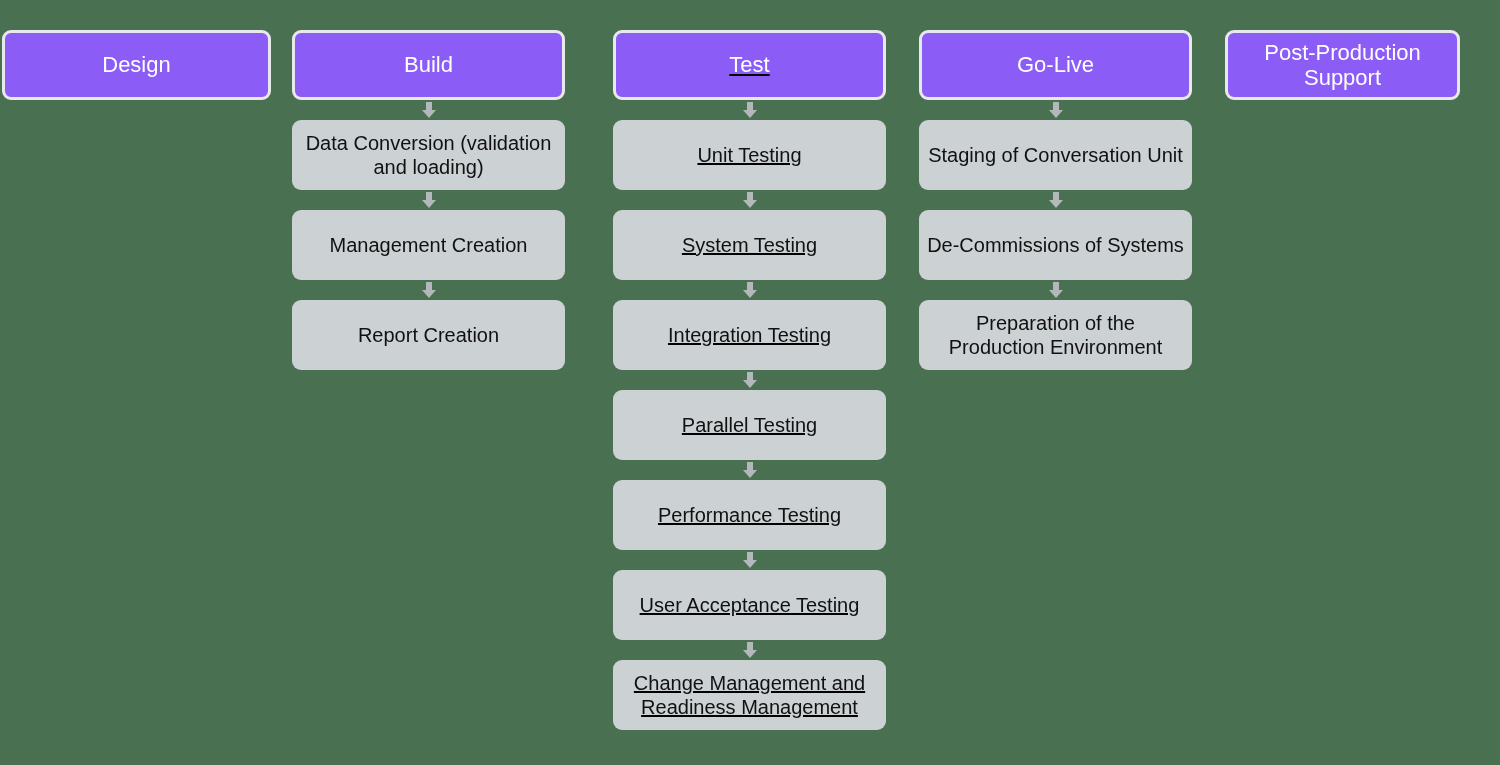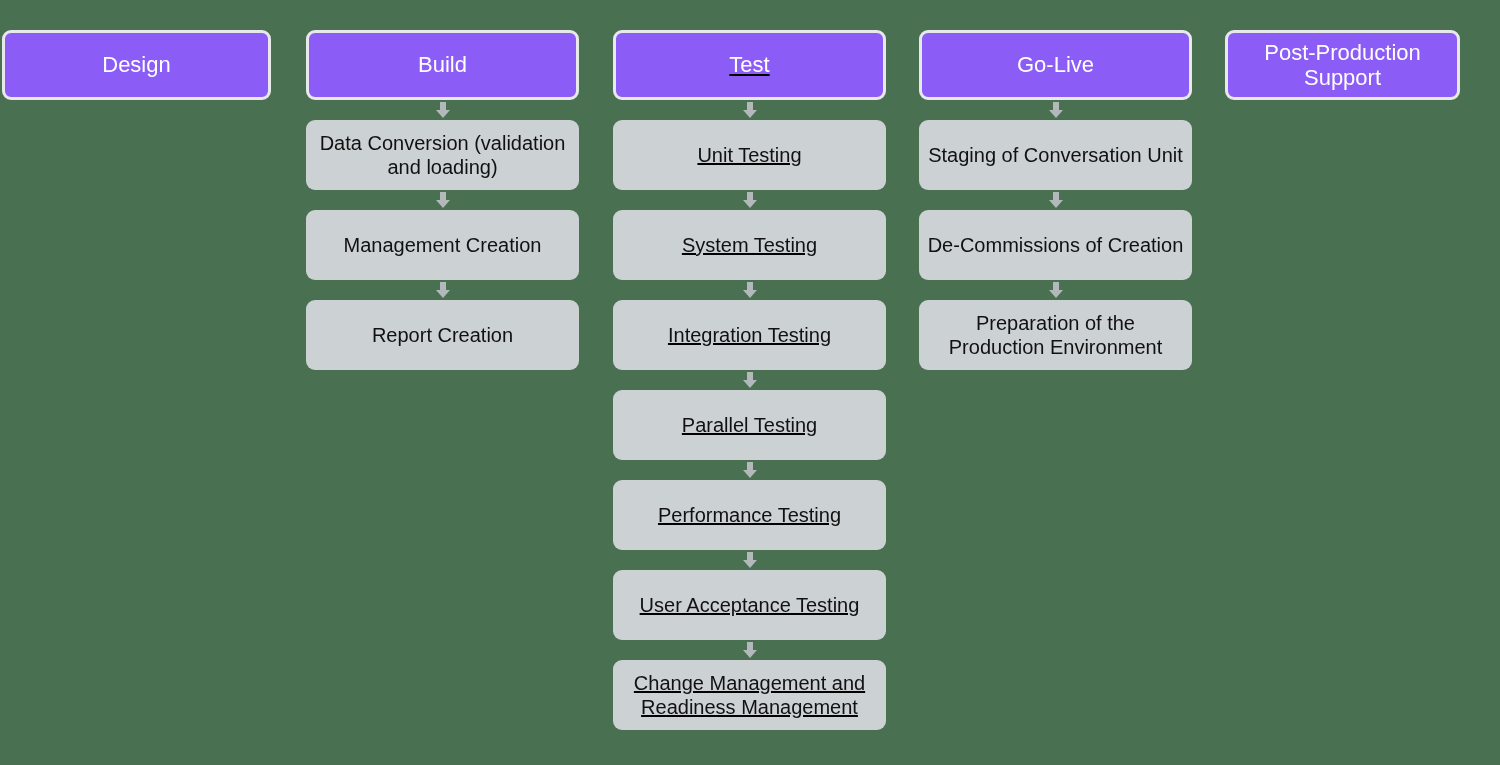--- a/index.html
+++ b/index.html
@@ -79,21 +79,21 @@
   }
 </style>
 </head>
 <body>
 
 <div id="diagram">
     <div class="column" style="left: 2px; width: 269px;">
       <div class="phase-header">Design</div>
       <div class="steps"></div>
     </div>
-    <div class="column" style="left: 306px; width: 273px;">
+    <div class="column" style="left: 292px; width: 273px;">
       <div class="phase-header">Build</div>
       <div class="steps">
         <div class="connector">
           <svg class="arrow-down" viewBox="0 0 16 16">
             <path d="M5 0 L11 0 L11 8 L15 8 L8 16 L1 8 L5 8 Z" fill="#b3b8ba"></path>
           </svg>
         </div>
         <div class="step-box">Data Conversion (validation and loading)</div>
         <div class="connector">
           <svg class="arrow-down" viewBox="0 0 16 16">
@@ -163,21 +163,21 @@
           <svg class="arrow-down" viewBox="0 0 16 16">
             <path d="M5 0 L11 0 L11 8 L15 8 L8 16 L1 8 L5 8 Z" fill="#b3b8ba"></path>
           </svg>
         </div>
         <div class="step-box">Staging of Conversation Unit</div>
         <div class="connector">
           <svg class="arrow-down" viewBox="0 0 16 16">
             <path d="M5 0 L11 0 L11 8 L15 8 L8 16 L1 8 L5 8 Z" fill="#b3b8ba"></path>
           </svg>
         </div>
-        <div class="step-box">De-Commissions of Creation</div>
+        <div class="step-box">De-Commissions of Systems</div>
         <div class="connector">
           <svg class="arrow-down" viewBox="0 0 16 16">
             <path d="M5 0 L11 0 L11 8 L15 8 L8 16 L1 8 L5 8 Z" fill="#b3b8ba"></path>
           </svg>
         </div>
         <div class="step-box">Preparation of the Production Environment</div>
       </div>
     </div>
     <div class="column" style="left: 1225px; width: 235px;">
       <div class="phase-header">Post-Production Support</div>

